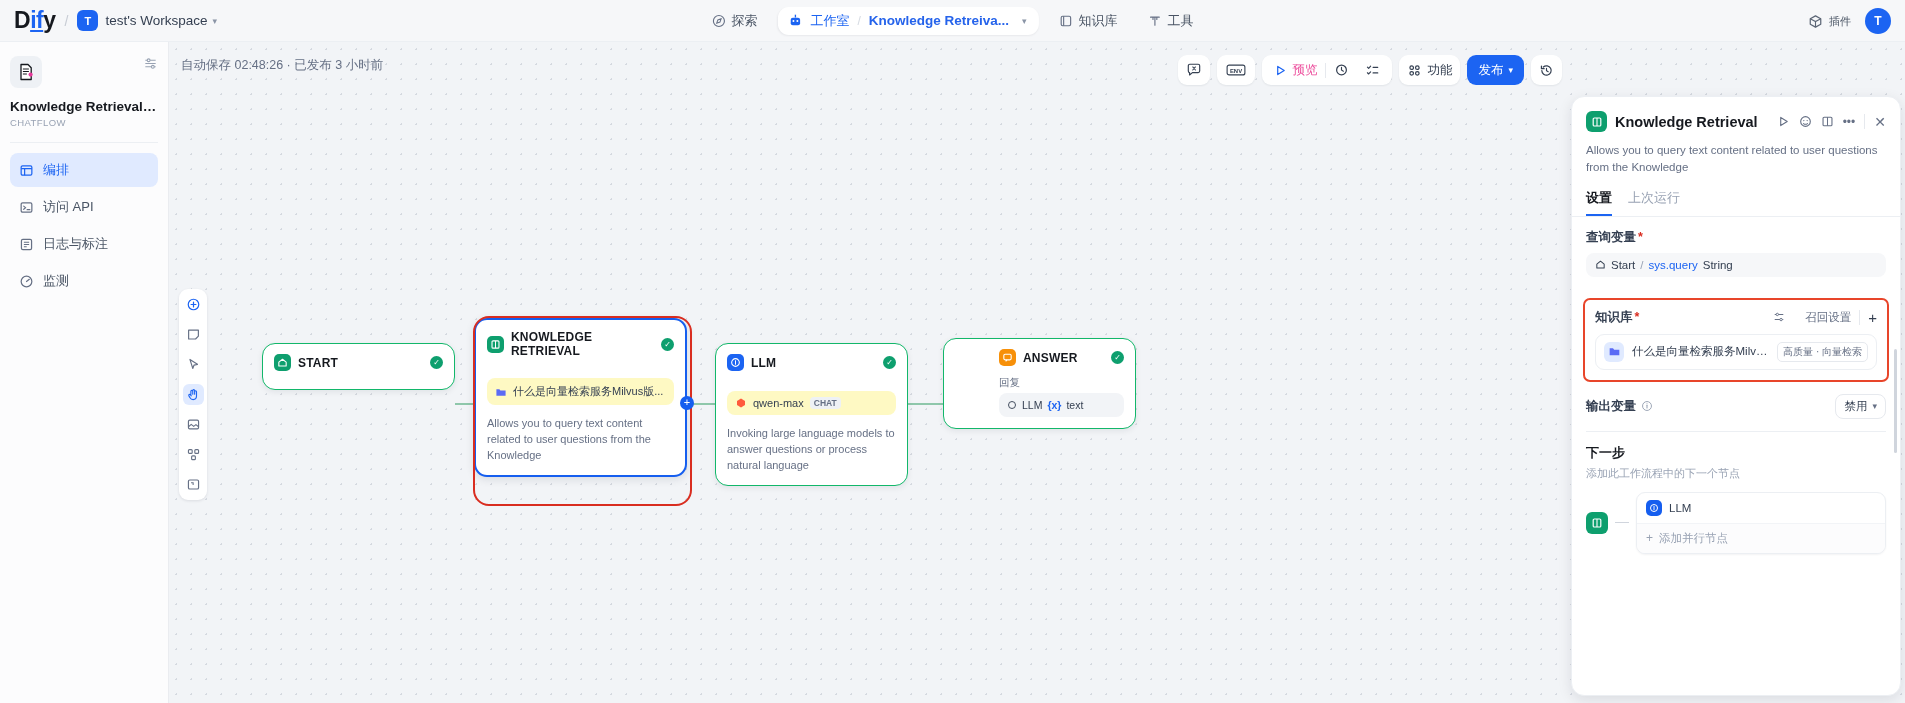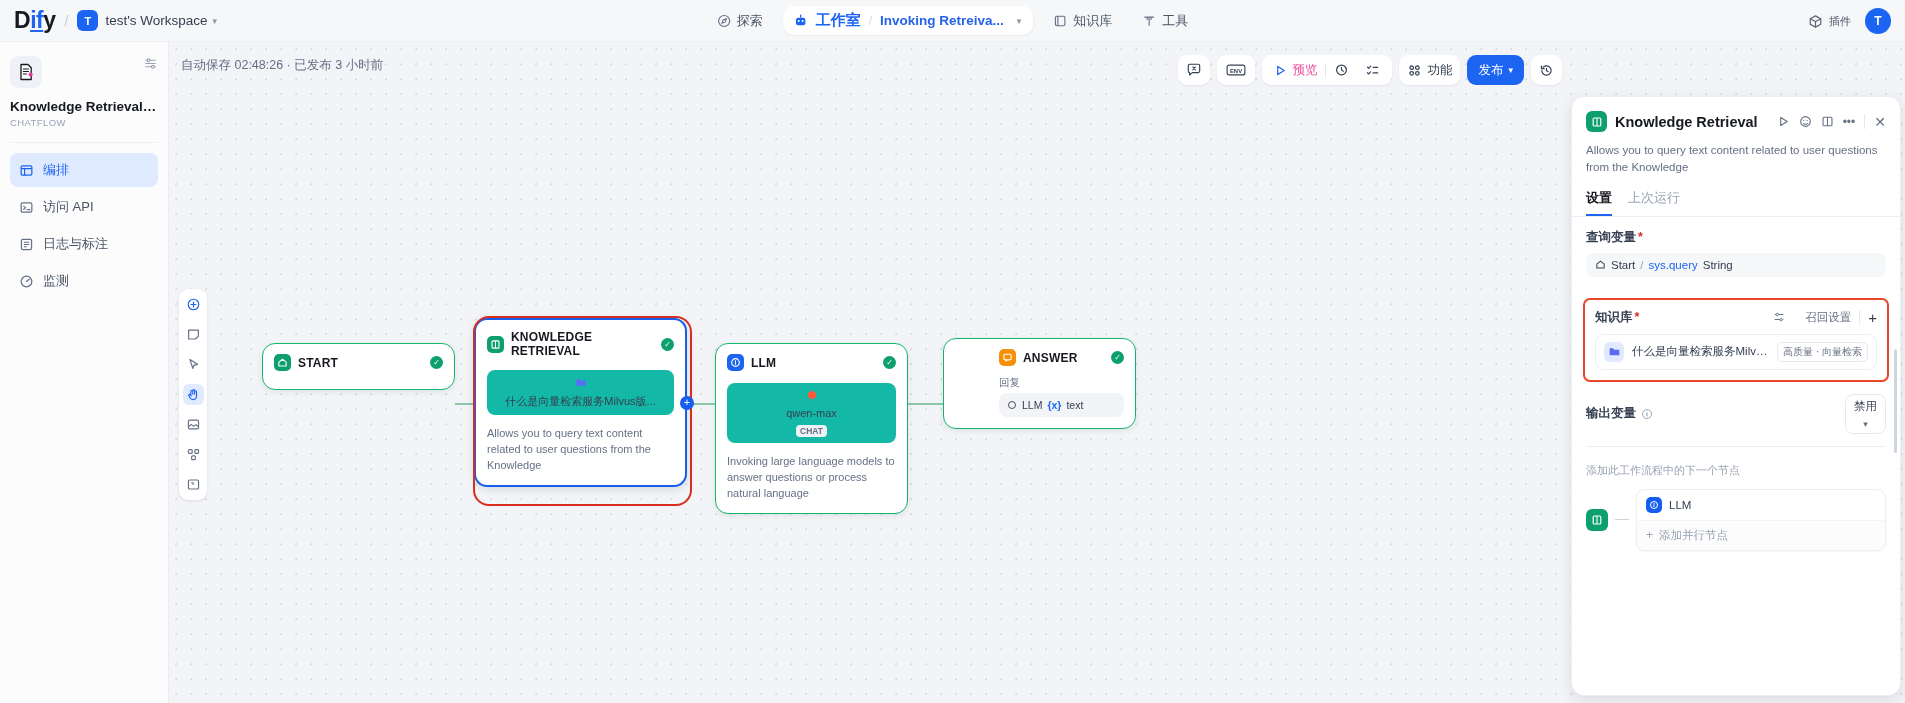--- a/index.html
+++ b/index.html
@@ -34,21 +34,21 @@
   }
   .nav-item {
     display: flex; align-items: center; gap: 6px; padding: 5px 10px;
     font-size: 13px; color: #495464; border-radius: 8px;
   }
   .nav-pill {
     display: flex; align-items: center; gap: 8px; background: #fff;
     border-radius: 11px; padding: 5px 12px 5px 10px;
     box-shadow: 0 1px 2px rgba(16,24,40,.06);
   }
-  .nav-pill .studio { color: #1c64f2; font-size: 15px; font-weight: 700; }
+  .nav-pill .studio { color: #1c64f2; font-size: 13px; font-weight: 400; }
   .nav-pill .sep { color: #d4d9e1; font-size: 12px; }
   .nav-pill .appname { color: #2563eb; font-size: 13.5px; font-weight: 700; }
 
   .nav-right {
     position: absolute; right: 14px; top: 0; height: 42px;
     display: flex; align-items: center; gap: 14px;
   }
   .plugin { display: flex; align-items: center; gap: 6px; font-size: 11px; color: #495464; }
   .user-avatar {
     width: 26px; height: 26px; border-radius: 50%; background: #1c64f2;
@@ -122,23 +122,23 @@
     position: absolute; background: #fff; border-radius: 13px;
     box-shadow: 0 2px 6px rgba(16,24,40,.08);
   }
   .node-head { display: flex; align-items: center; gap: 7px; padding: 10px 11px 8px 11px; }
   .node-ic { width: 17px; height: 17px; border-radius: 5px; display: flex; align-items: center; justify-content: center; }
   .node-title { font-size: 12px; font-weight: 700; color: #16191f; letter-spacing: .2px; flex: 1; }
   .ok-badge { width: 13px; height: 13px; border-radius: 50%; background: #0e9f6e; color:#fff;
     font-size: 8px; display: flex; align-items: center; justify-content: center; }
   .node-desc { font-size: 11px; color: #667085; line-height: 1.45; padding: 2px 11px 11px; }
   .node-chip {
-    margin: 4px 11px 9px; background: #14b8a6; border-radius: 8px; padding: 6px 8px;
+    margin: 12px 11px 9px; background: #fef9c3; border-radius: 8px; padding: 6px 8px;
     display: flex; align-items: center; gap: 6px; font-size: 11px; color: #354052;
-    white-space: nowrap; overflow: hidden; flex-direction: column;
+    white-space: nowrap; overflow: hidden;
   }
   .tag-chat { background: #eef1f5; color: #667085; font-size: 8.5px; padding: 1px 4px; border-radius: 4px; font-weight: 600; }
 
   #node-start   { left: 93px;  top: 301px; width: 193px; border: 1px solid #12b76a; }
   #node-kr      { left: 305px; top: 276px; width: 213px; border: 2px solid #155eef;
                   box-shadow: 0 0 0 5px rgba(218,42,23,.0), 0 2px 10px rgba(16,24,40,.12); }
   #kr-outline   { position: absolute; left: 304px; top: 274px; width: 219px; height: 190px;
                   border: 2px solid #d92d20; border-radius: 16px; pointer-events: none; }
   #node-llm     { left: 546px; top: 301px; width: 193px; border: 1px solid #12b76a; }
   #node-answer  { left: 774px; top: 296px; width: 193px; border: 1px solid #12b76a; padding-left: 44px; }
@@ -190,21 +190,21 @@
     margin-top: 8px; border: 1px solid #eceff3; border-radius: 9px; padding: 7px 8px;
     display: flex; align-items: center; gap: 8px; background: #fff;
   }
   .ds-ic { width: 20px; height: 20px; border-radius: 6px; background: #e0eaff;
     display: flex; align-items: center; justify-content: center; font-size: 11px; }
   .ds-name { flex: 1; font-size: 11.5px; color: #354052; white-space: nowrap; overflow: hidden; text-overflow: ellipsis; }
   .ds-badge { font-size: 10px; color: #667085; border: 1px solid #e6e9ee; border-radius: 5px; padding: 2px 5px; white-space: nowrap; }
 
   .sel-box {
     border: 1px solid #e6e9ee; border-radius: 8px; padding: 4px 8px;
-    font-size: 11.5px; color: #354052; display: flex; align-items: center; gap: 5px; flex-direction: column;
+    font-size: 11.5px; color: #354052; display: flex; align-items: center; gap: 5px;
   }
   .hr { height: 1px; background: #eceff3; margin: 12px 0 0; }
   .next-title { font-size: 13px; font-weight: 700; color: #16191f; }
   .next-sub { font-size: 11px; color: #98a2b3; margin-top: 4px; }
   .next-row { margin-top: 11px; display: flex; align-items: center; gap: 7px; }
   .next-sq { width: 22px; height: 22px; border-radius: 6px; background: #0e9f6e;
     display: flex; align-items: center; justify-content: center; color: #fff; font-size: 11px; }
   .next-line { width: 14px; height: 1px; background: #d0d5dd; }
   .next-card {
     flex: 1; border: 1px solid #eceff3; border-radius: 9px; background: #fff;
@@ -242,21 +242,21 @@
       </div>
       <div class="nav-pill">
         <svg width="15" height="15" viewBox="0 0 16 16">
             <rect x="3" y="5" width="10" height="8" rx="2.2" fill="#1c64f2"></rect>
             <rect x="7.3" y="1.8" width="1.4" height="3" fill="#1c64f2"></rect>
             <circle cx="5.9" cy="8.6" r="1.05" fill="#fff"></circle>
             <circle cx="10.1" cy="8.6" r="1.05" fill="#fff"></circle>
           </svg>
         <span class="studio">工作室</span>
         <span class="sep">/</span>
-        <span class="appname">Invoking Retreiva...</span>
+        <span class="appname">Knowledge Retreiva...</span>
         <span class="chev">▾</span>
       </div>
       <div class="nav-item">
         <svg width="14" height="14" viewBox="0 0 16 16">
             <rect x="2.6" y="2.6" width="10.8" height="10.8" rx="1.6" fill="none" stroke="#667085" stroke-width="1.3"></rect>
             <path d="M5.4 2.6v10.8" stroke="#667085" stroke-width="1.3"></path>
           </svg>
         <span>知识库</span>
       </div>
       <div class="nav-item">
@@ -614,20 +614,21 @@
         <div class="sel-box">
           <span>禁用</span>
           <span style="font-size:9px;color:#667085">▾</span>
         </div>
       </div>
       <div class="hr"></div>
     </div>
 
 
     <div class="sec">
+      <div class="next-title">下一步</div>
       <div class="next-sub">添加此工作流程中的下一个节点</div>
       <div class="next-row">
         <div class="next-sq">
           <svg width="12" height="12" viewBox="0 0 12 12">
               <rect x="2.2" y="2" width="7.6" height="8" rx="1.1" fill="none" stroke="#fff" stroke-width="1.2"></rect>
               <path d="M6 2v8" stroke="#fff" stroke-width="1.1"></path>
             </svg>
         </div>
         <div class="next-line"></div>
         <div class="next-card">

